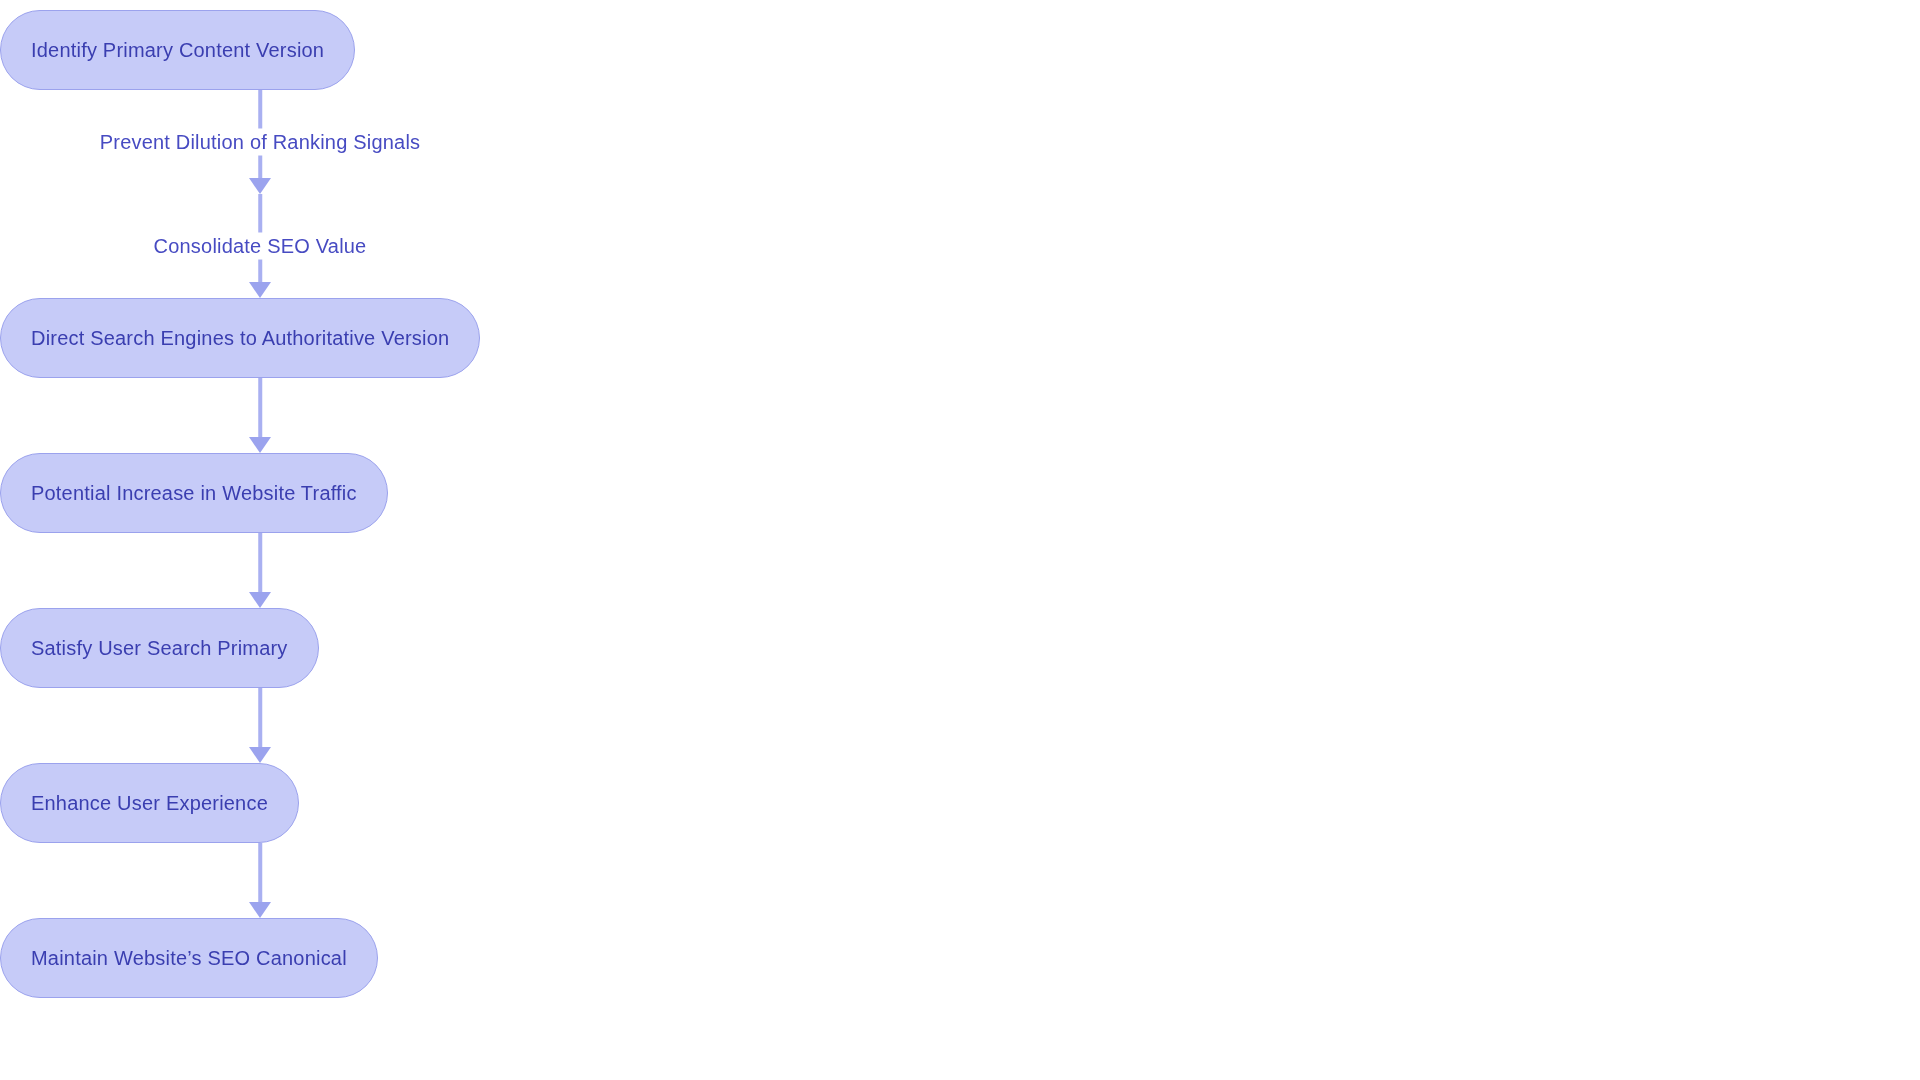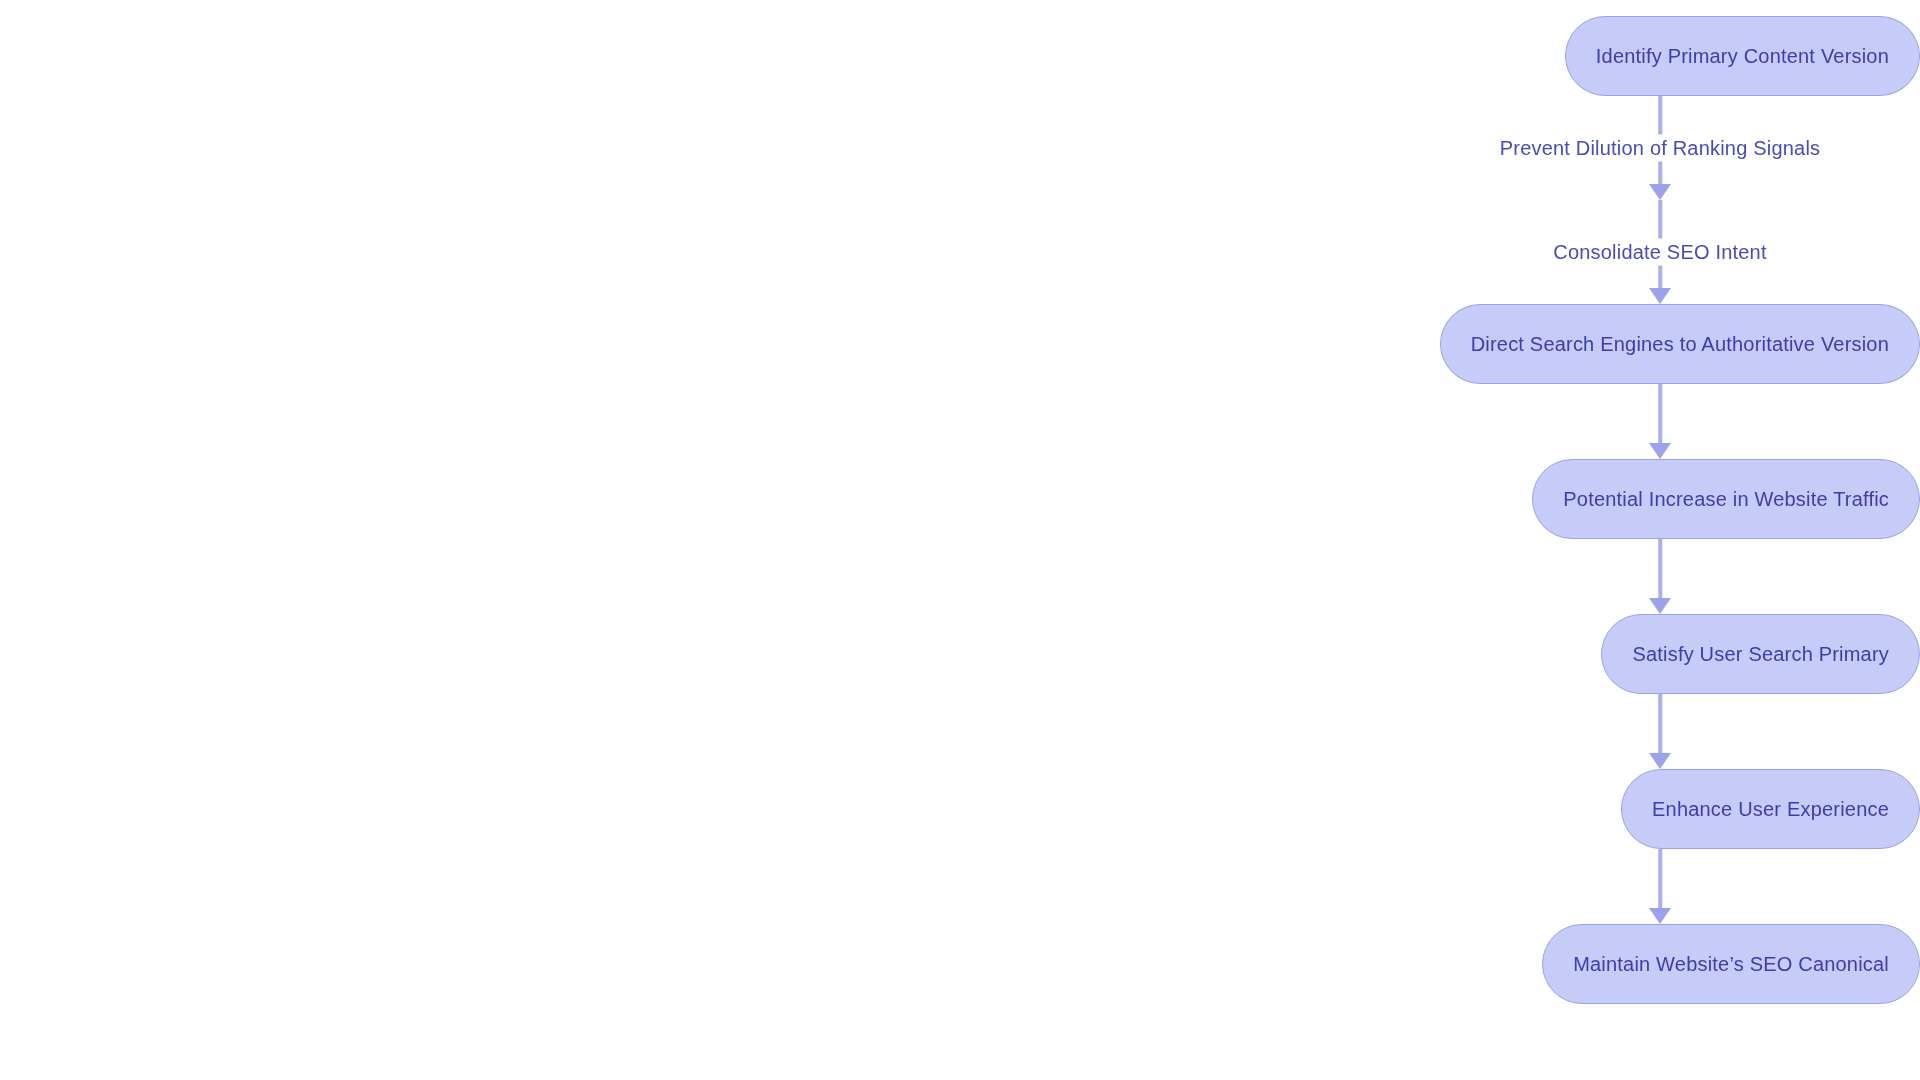--- a/index.html
+++ b/index.html
@@ -7,22 +7,22 @@
     padding: 0;
     background: #ffffff;
   }
   .canvas {
     position: relative;
     width: 1920px;
     height: 1080px;
     background: #ffffff;
     display: flex;
     flex-direction: column;
-    align-items: flex-end;
-    padding-top: 16px;
+    align-items: flex-start;
+    padding-top: 10px;
     box-sizing: border-box;
     font-family: "Liberation Sans", sans-serif;
     overflow: hidden;
   }
   .node {
     flex: 0 0 auto;
     height: 80px;
     border-radius: 40px;
     background: #c6cbf8;
     border: 1.6px solid #9ba2ed;
@@ -88,21 +88,21 @@
   <div class="connector labeled">
     <span class="edge-line"></span>
     <span class="arrowhead"></span>
     <span class="edge-label">Prevent Dilution of Ranking Signals</span>
   </div>
 
 
   <div class="connector labeled">
     <span class="edge-line"></span>
     <span class="arrowhead"></span>
-    <span class="edge-label">Consolidate SEO Intent</span>
+    <span class="edge-label">Consolidate SEO Value</span>
   </div>
 
   <div class="node">
     <span>Direct Search Engines to Authoritative Version</span>
   </div>
 
   <div class="connector plain">
     <span class="edge-line"></span>
     <span class="arrowhead"></span>
   </div>

